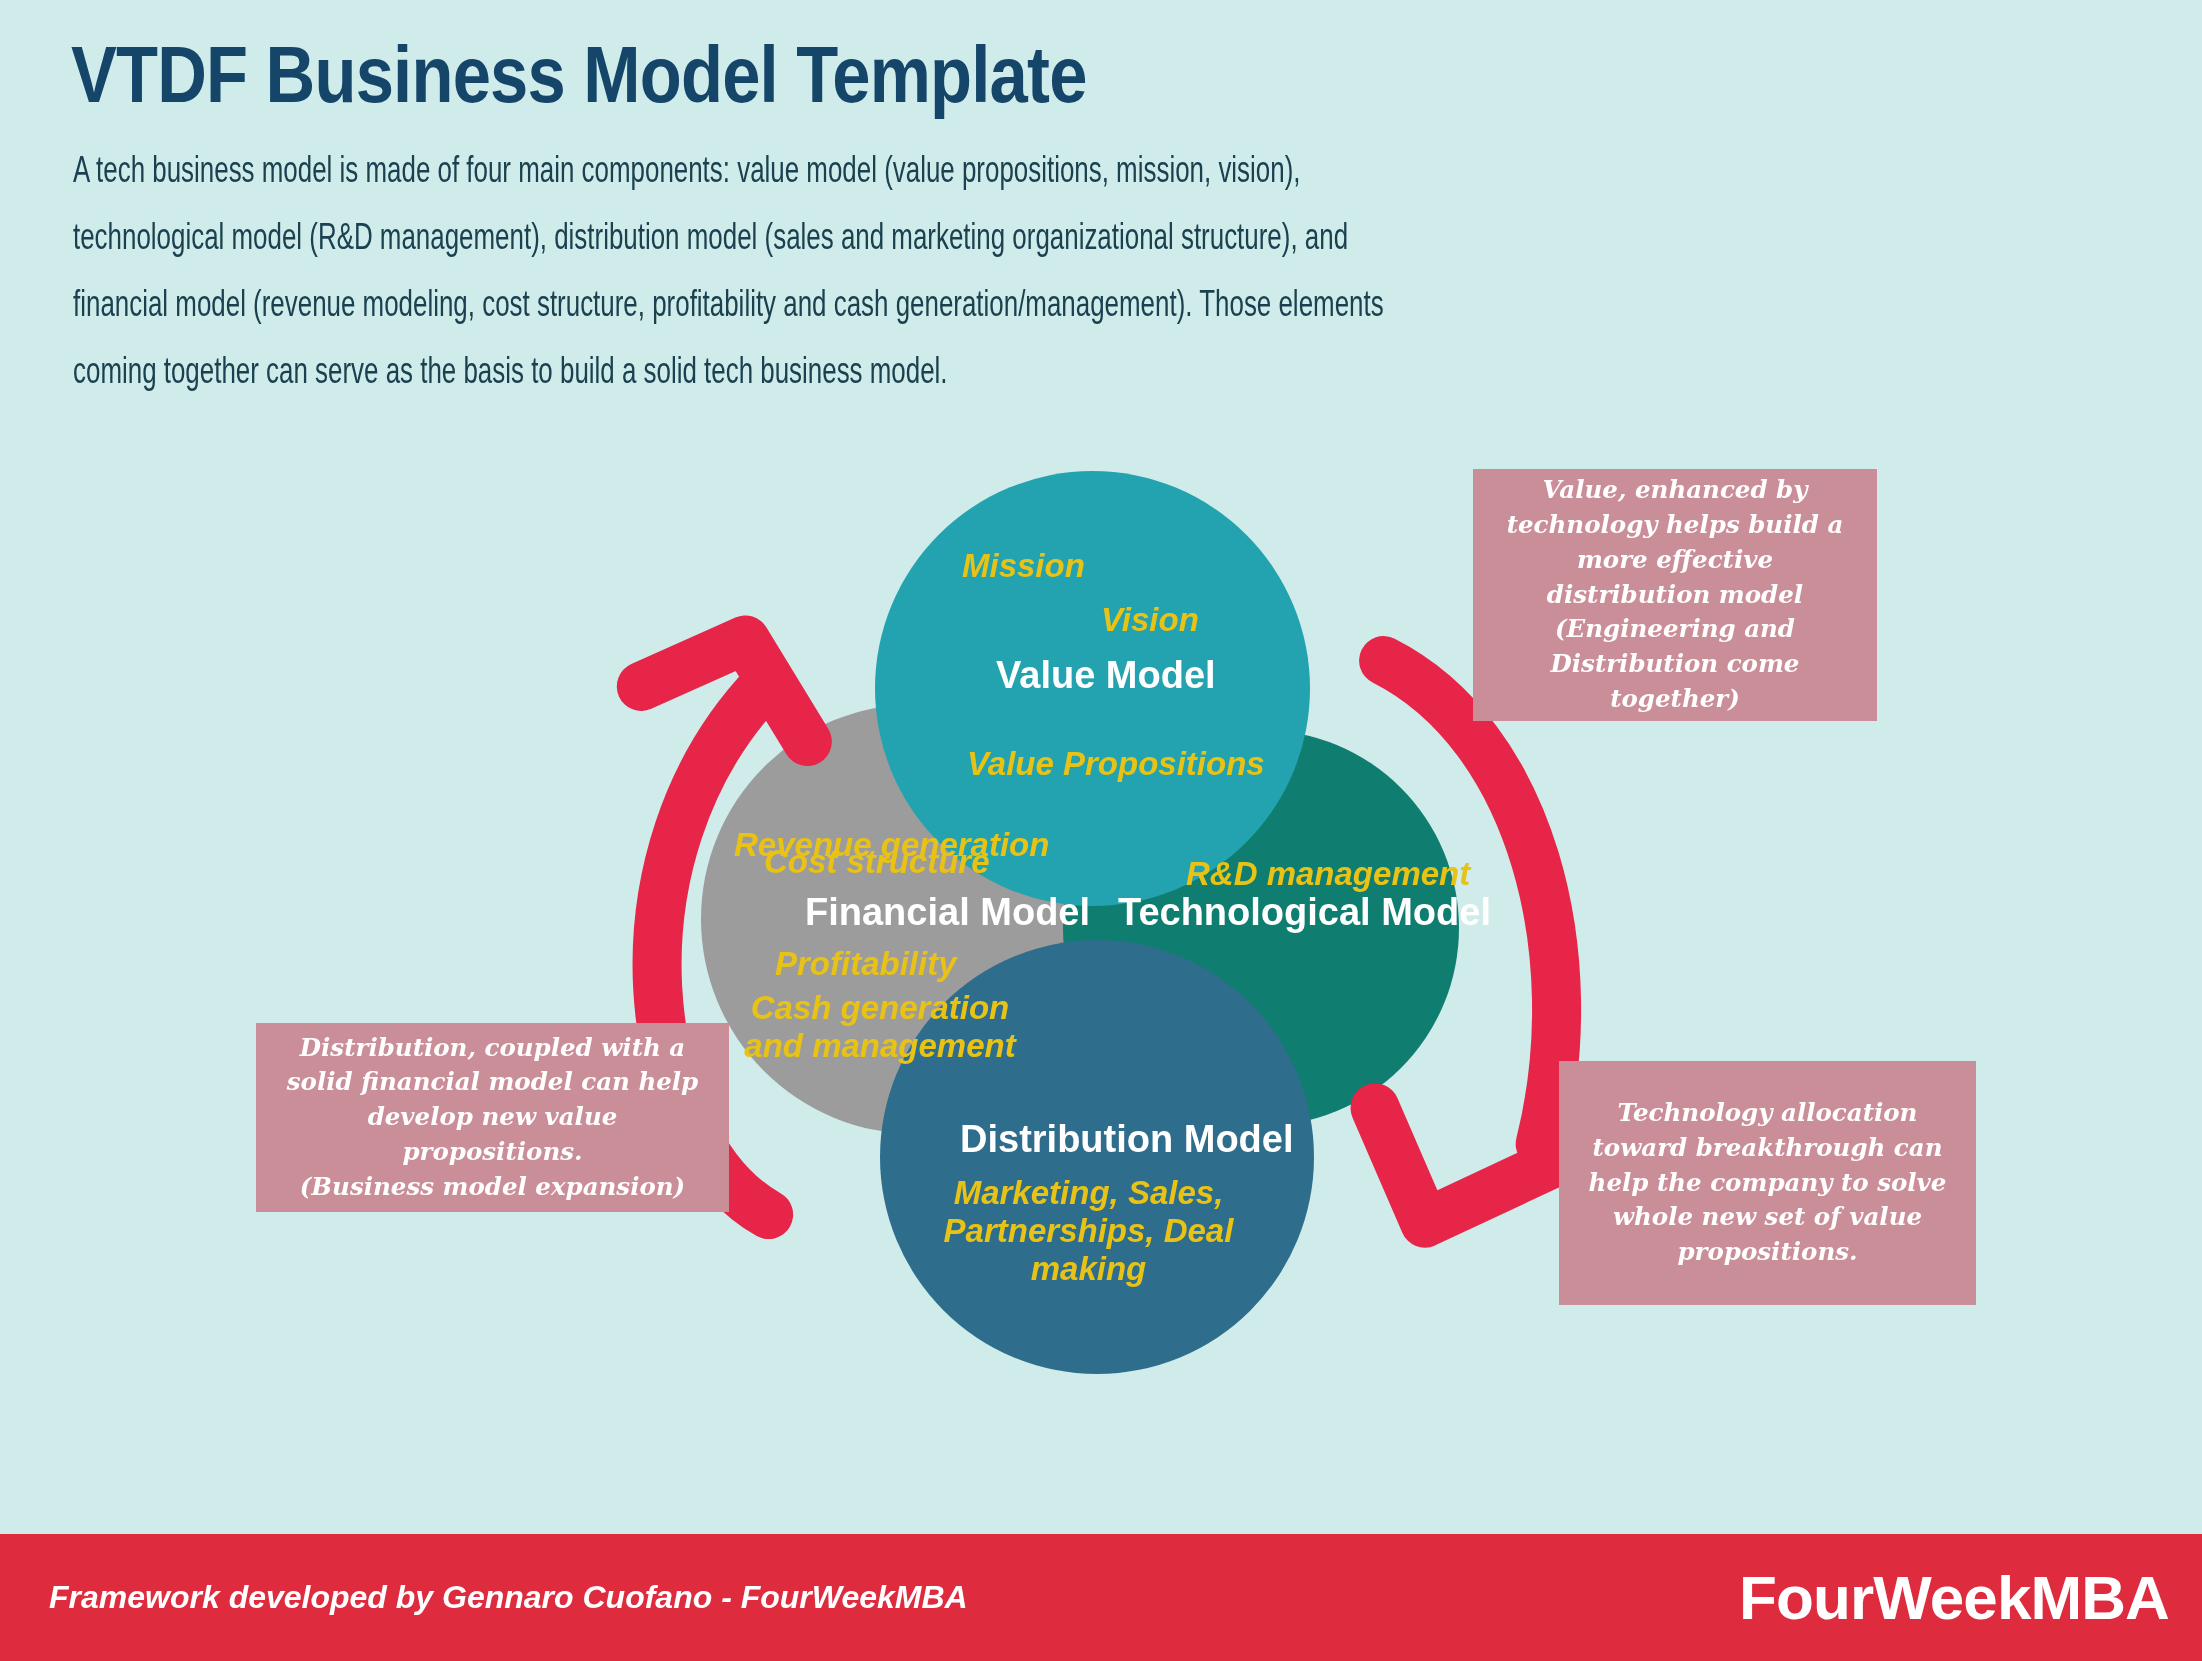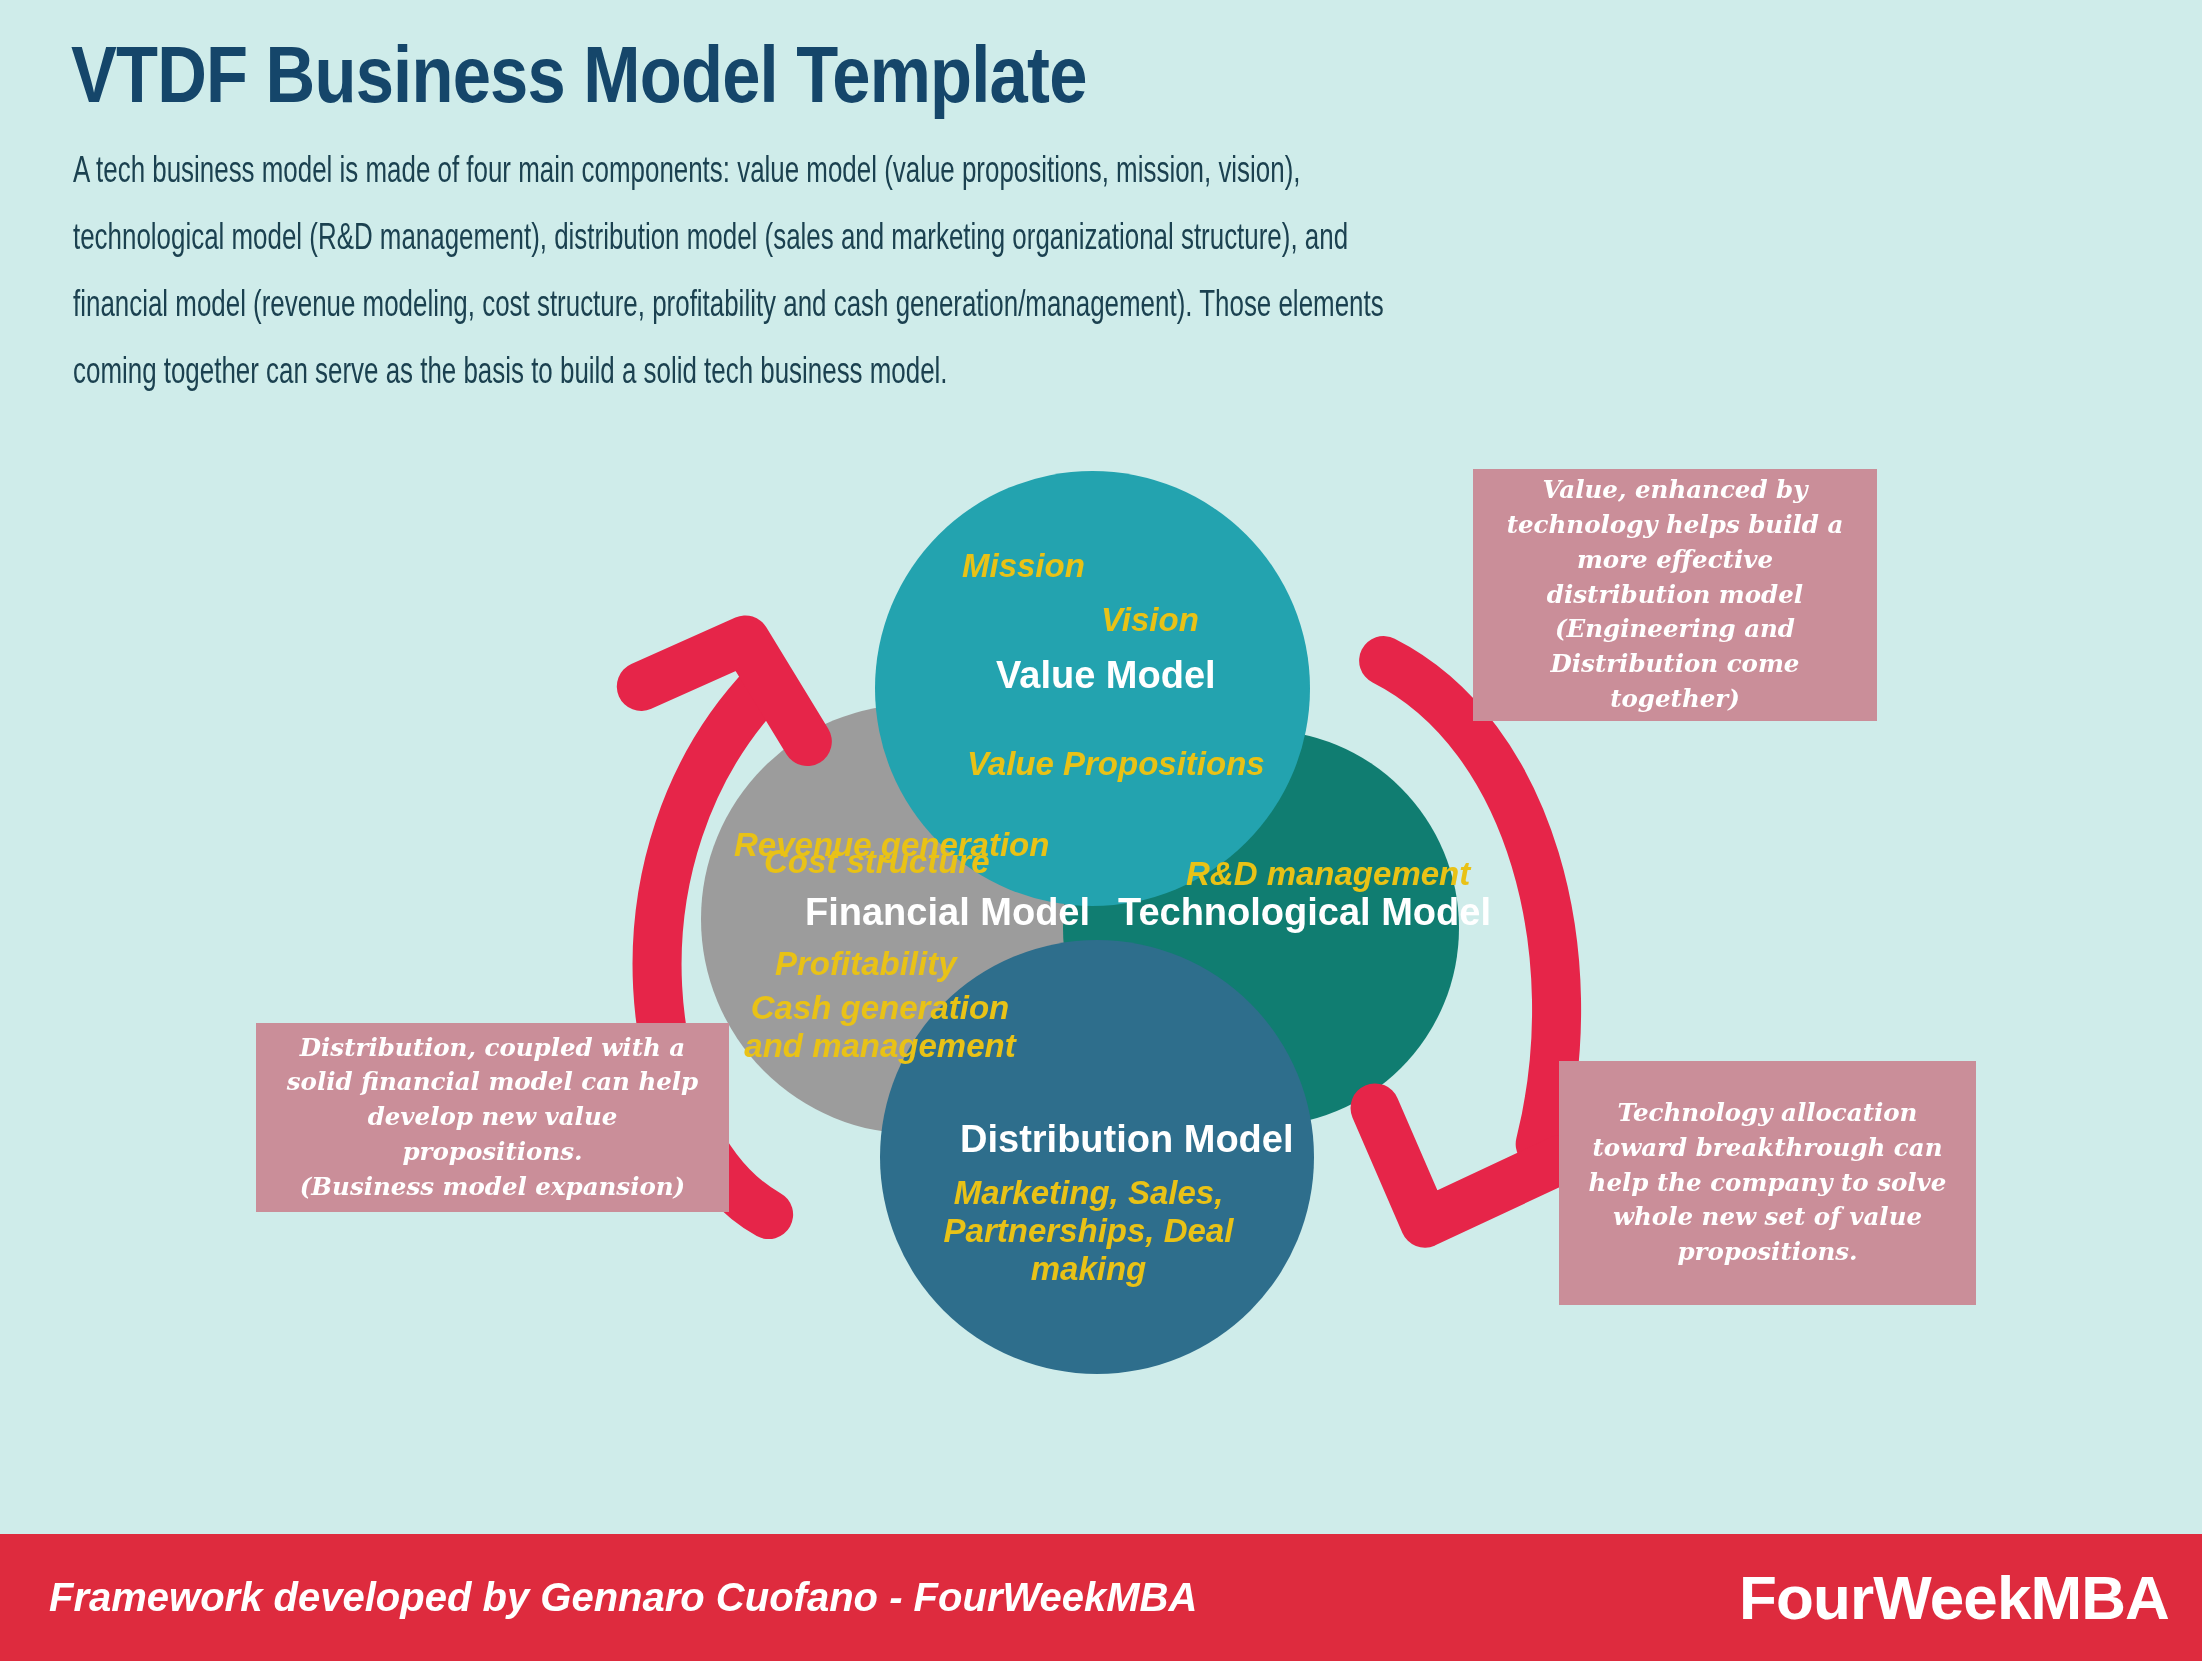--- a/index.html
+++ b/index.html
@@ -65,21 +65,21 @@
   #callout-left         { left:256px;  top:1023px; width:473px; height:189px; }
   #callout-bottom-right { left:1547px; top:1061px; width:417px; height:244px;margin-left:12px; }
 
   
   .footer {
     position:absolute; left:0; bottom:0; width:100%; height:127px;
     background:#de2b3e; color:#ffffff; z-index:8;
     display:flex; align-items:center; justify-content:space-between;
     padding:0 34px 0 49px; box-sizing:border-box;
   }
-  .credit { font-style:italic; font-weight:bold; font-size:40px; }
+  .credit { font-style:italic; font-weight:bold; font-size:32px; }
   .brand  { font-weight:bold; font-size:62px; letter-spacing:-0.9px; }
 </style>
 </head>
 <body>
 
 <div class="stage">
 
   <div class="title">VTDF Business Model Template</div>
 
   <div class="desc">

